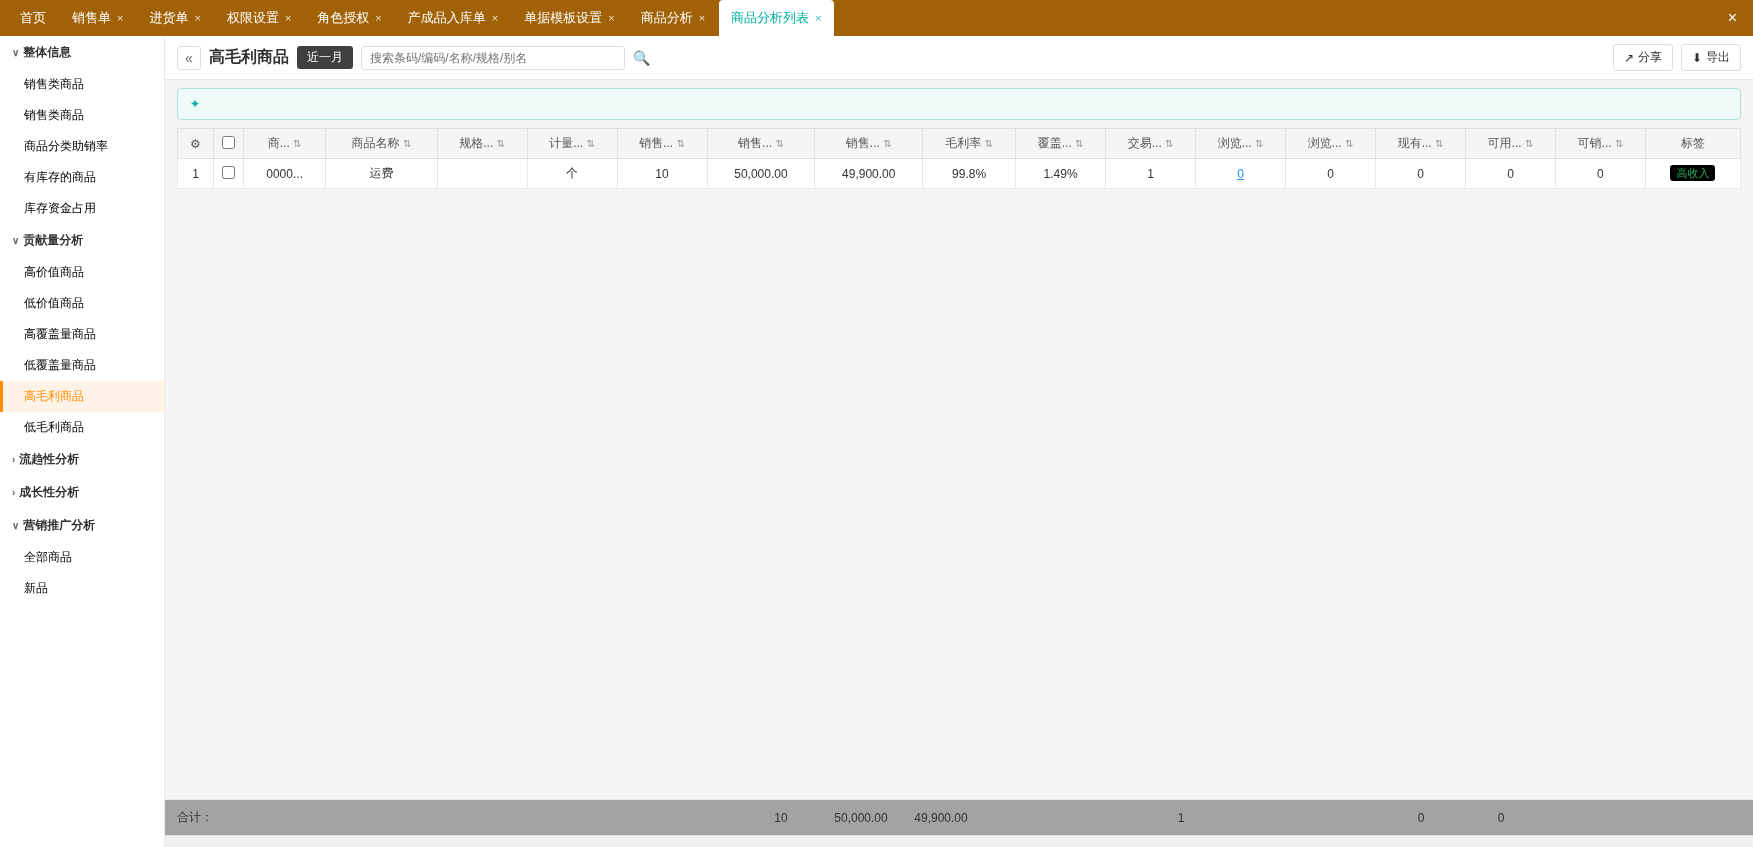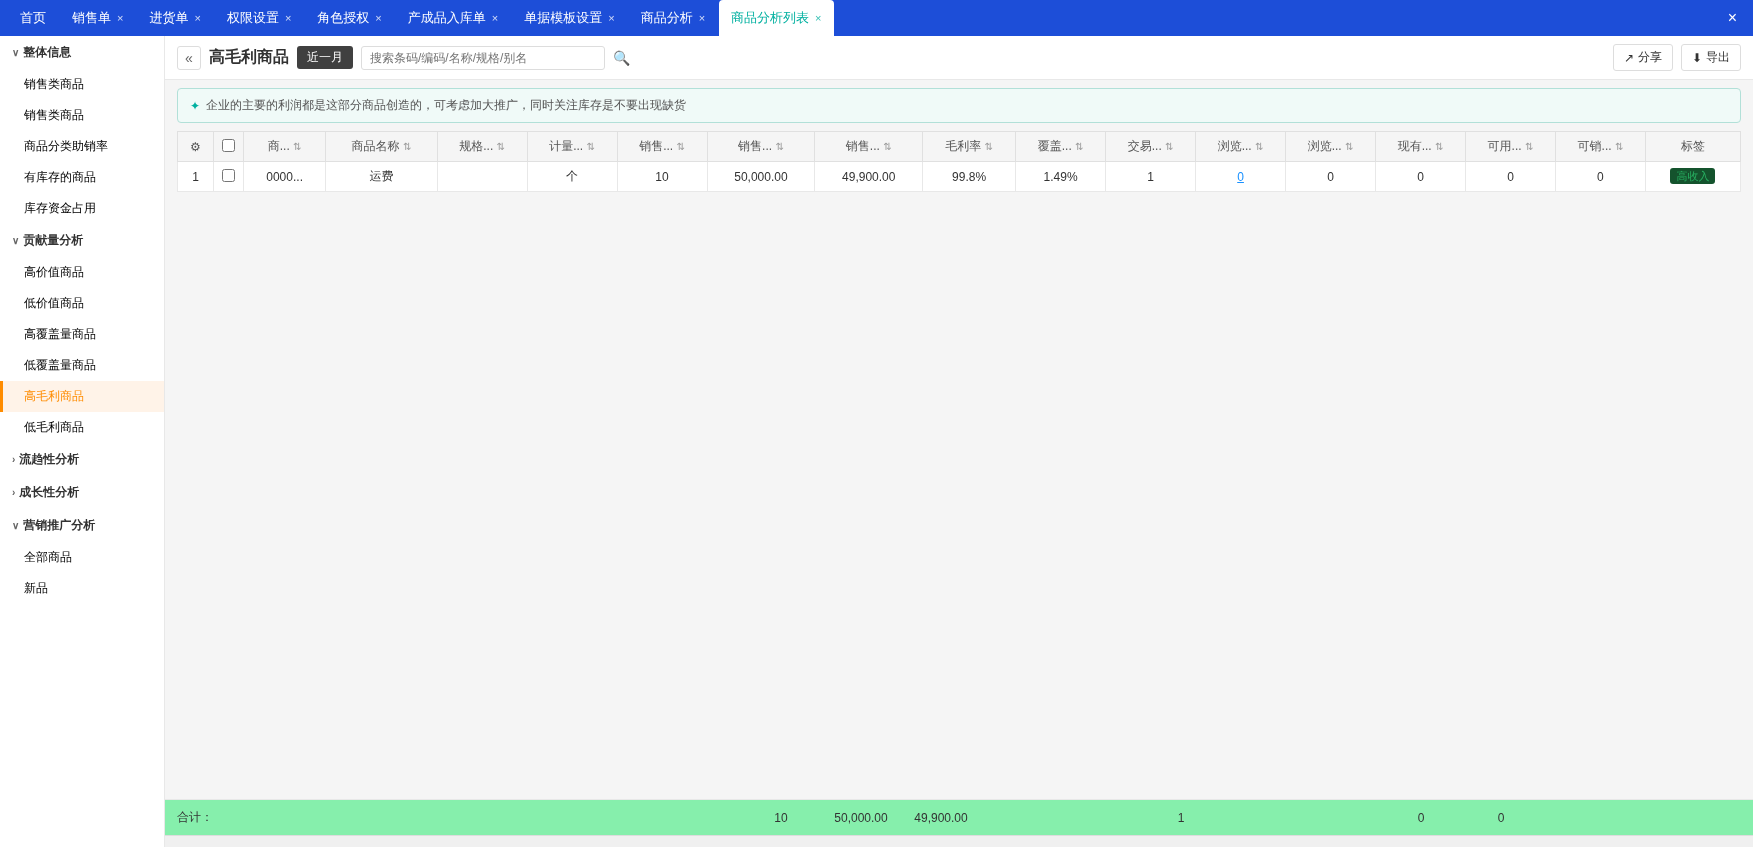--- a/index.html
+++ b/index.html
@@ -1,20 +1,20 @@
 <!DOCTYPE html>
 <html><head>
   <meta charset="utf-8">
   <style>
     * { margin: 0; padding: 0; box-sizing: border-box; }
     body { font-family: 'Microsoft YaHei', Arial, sans-serif; font-size: 12px; background: #f5f5f5; color: #333; width: 1753px; min-height: 847px; overflow: hidden; }
 
     
     .top-nav {
-      background: #1d4ed8;
+      background: #a16207;
       display: flex;
       align-items: center;
       height: 36px;
       padding: 0 8px;
       gap: 2px;
     }
     .nav-tab {
       display: flex;
       align-items: center;
       padding: 0 12px;
@@ -110,21 +110,21 @@
       padding: 3px 10px;
       border-radius: 3px;
       cursor: pointer;
       font-size: 12px;
     }
     .search-input {
       border: 1px solid #ddd;
       padding: 4px 8px;
       border-radius: 3px;
       font-size: 12px;
-      width: 244px;
+      width: 264px;
       outline: none;
     }
     .search-btn {
       background: none;
       border: none;
       cursor: pointer;
       color: #666;
       font-size: 14px;
     }
     .header-actions {
@@ -185,34 +185,34 @@
       z-index: 1;
     }
     thead th .sort-arrows { font-size: 10px; color: #999; }
     tbody td {
       border: 1px solid #e8e8e8;
       padding: 6px 8px;
       text-align: center;
       white-space: nowrap;
     }
     .tag-badge {
-      background: #14532d;
+      background: #000000;
       color: #27ae60;
       padding: 2px 6px;
       border-radius: 3px;
       font-size: 11px;
     }
     .link-cell { color: #1890ff; text-decoration: underline; cursor: pointer; }
 
     
     .footer-bar {
       display: flex;
       align-items: center;
       padding: 8px 12px;
-      background: #86efac;
+      background: #a3a3a3;
       border-top: 1px solid #e8e8e8;
       font-size: 12px;
       gap: 0;
       min-height: 36px;
     }
     .footer-label { color: #333; padding-right: 8px; }
     .footer-cell {
       min-width: 80px;
       text-align: center;
       padding: 0 8px;
@@ -351,21 +351,20 @@
         </button>
         <button class="action-btn">
           <span>⬇</span>
           <span>导出</span>
         </button>
       </div>
     </div>
 
     <div class="info-banner">
       <span class="info-icon">✦</span>
-      <span>企业的主要的利润都是这部分商品创造的，可考虑加大推广，同时关注库存是不要出现缺货</span>
     </div>
 
     <div class="table-wrapper">
       <table>
         <thead>
           <tr>
             <th style="width:36px;">
               <span>⚙</span>
             </th>
             <th style="width:28px;">

